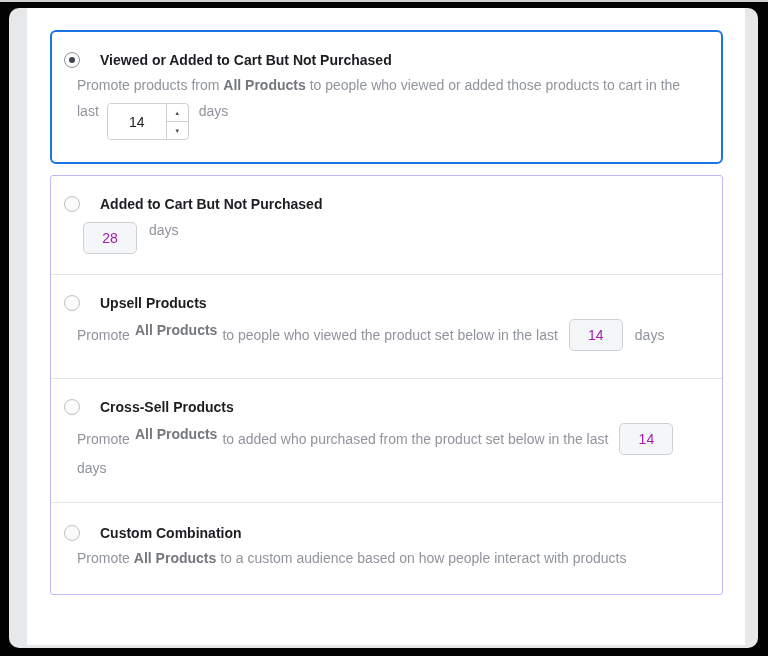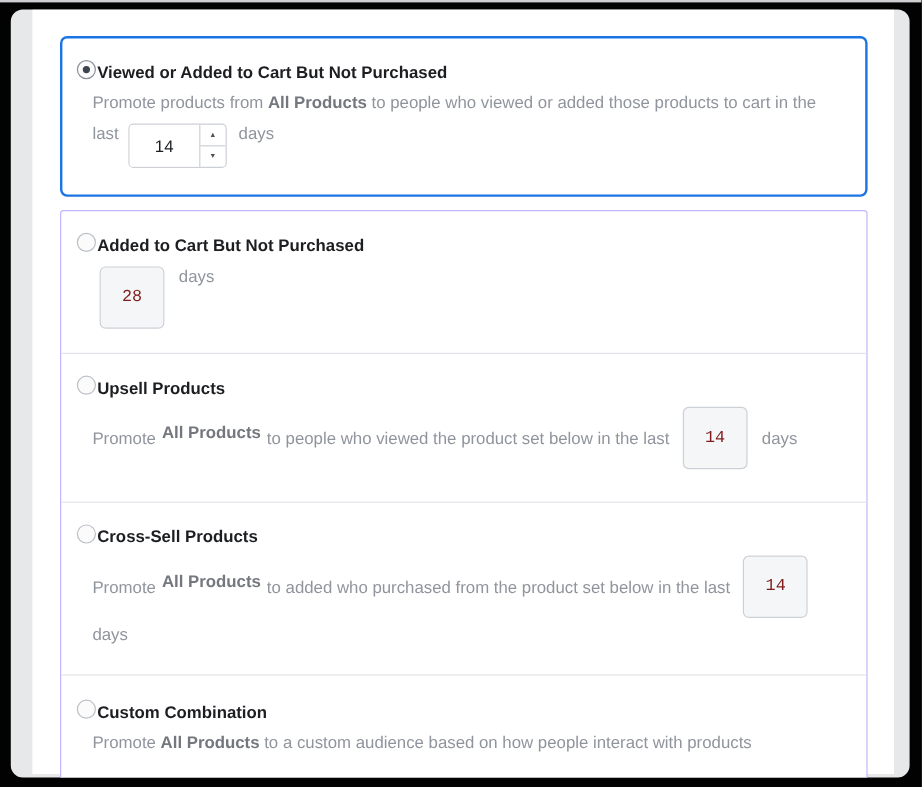--- a/index.html
+++ b/index.html
@@ -18,21 +18,21 @@
     border-radius: 10px;
     overflow: hidden;
   }
   .card {
     position: absolute; left: 18px; top: 0;
     width: 718px; height: 637px;
     background: #ffffff;
   }
   .options { position: absolute; left: 23px; top: 22px; width: 673px; box-sizing: border-box; }
 
-  .opt-head { display: flex; gap: 1px; }
+  .opt-head { display: flex; align-items: center; gap: 20px; }
   .radio {
     width: 14px; height: 14px; border-radius: 50%;
     border: 1px solid #bcc0c6; background: #fbfbfc;
     flex: 0 0 auto;
     display: flex; align-items: center; justify-content: center;
     cursor: pointer;
   }
   .radio.checked { border-color: #8d939b; }
   .radio-dot { width: 6px; height: 6px; border-radius: 50%; background: #3e4550; }
 
@@ -75,25 +75,25 @@
     background: #fff; font-family: inherit; padding: 0;
   }
   .spin { width: 21px; border-left: 1px solid #ccd0d5; display: flex; flex-direction: column; }
   .spin-btn {
     flex: 1; display: flex; align-items: center; justify-content: center;
     font-size: 6px; color: #4b4f56; cursor: pointer; user-select: none;
   }
   .spin-btn.up { border-bottom: 1px solid #ccd0d5; }
 
   .dayinput {
-    width: 54px; height: 52px;
+    width: 54px; height: 32px;
     border: 1px solid #cdd1d6; border-radius: 5px;
     background: #f5f6f7; text-align: center;
-    font-size: 14px; color: #7f1d1d;
-    font-family: Liberation Mono, monospace; padding: 0; outline: none;
+    font-size: 14px; color: #a21caf;
+    font-family: Liberation Sans, sans-serif; padding: 0; outline: none;
     box-sizing: border-box;
     flex: 0 0 auto;
   }
   .dayinput.gap-l { margin-left: 6px; }
   .dayinput.gap-r { margin-right: 12px; }
   .days-line { margin-top: 4px; line-height: 19px; }
 </style>
 </head>
 <body>
 

